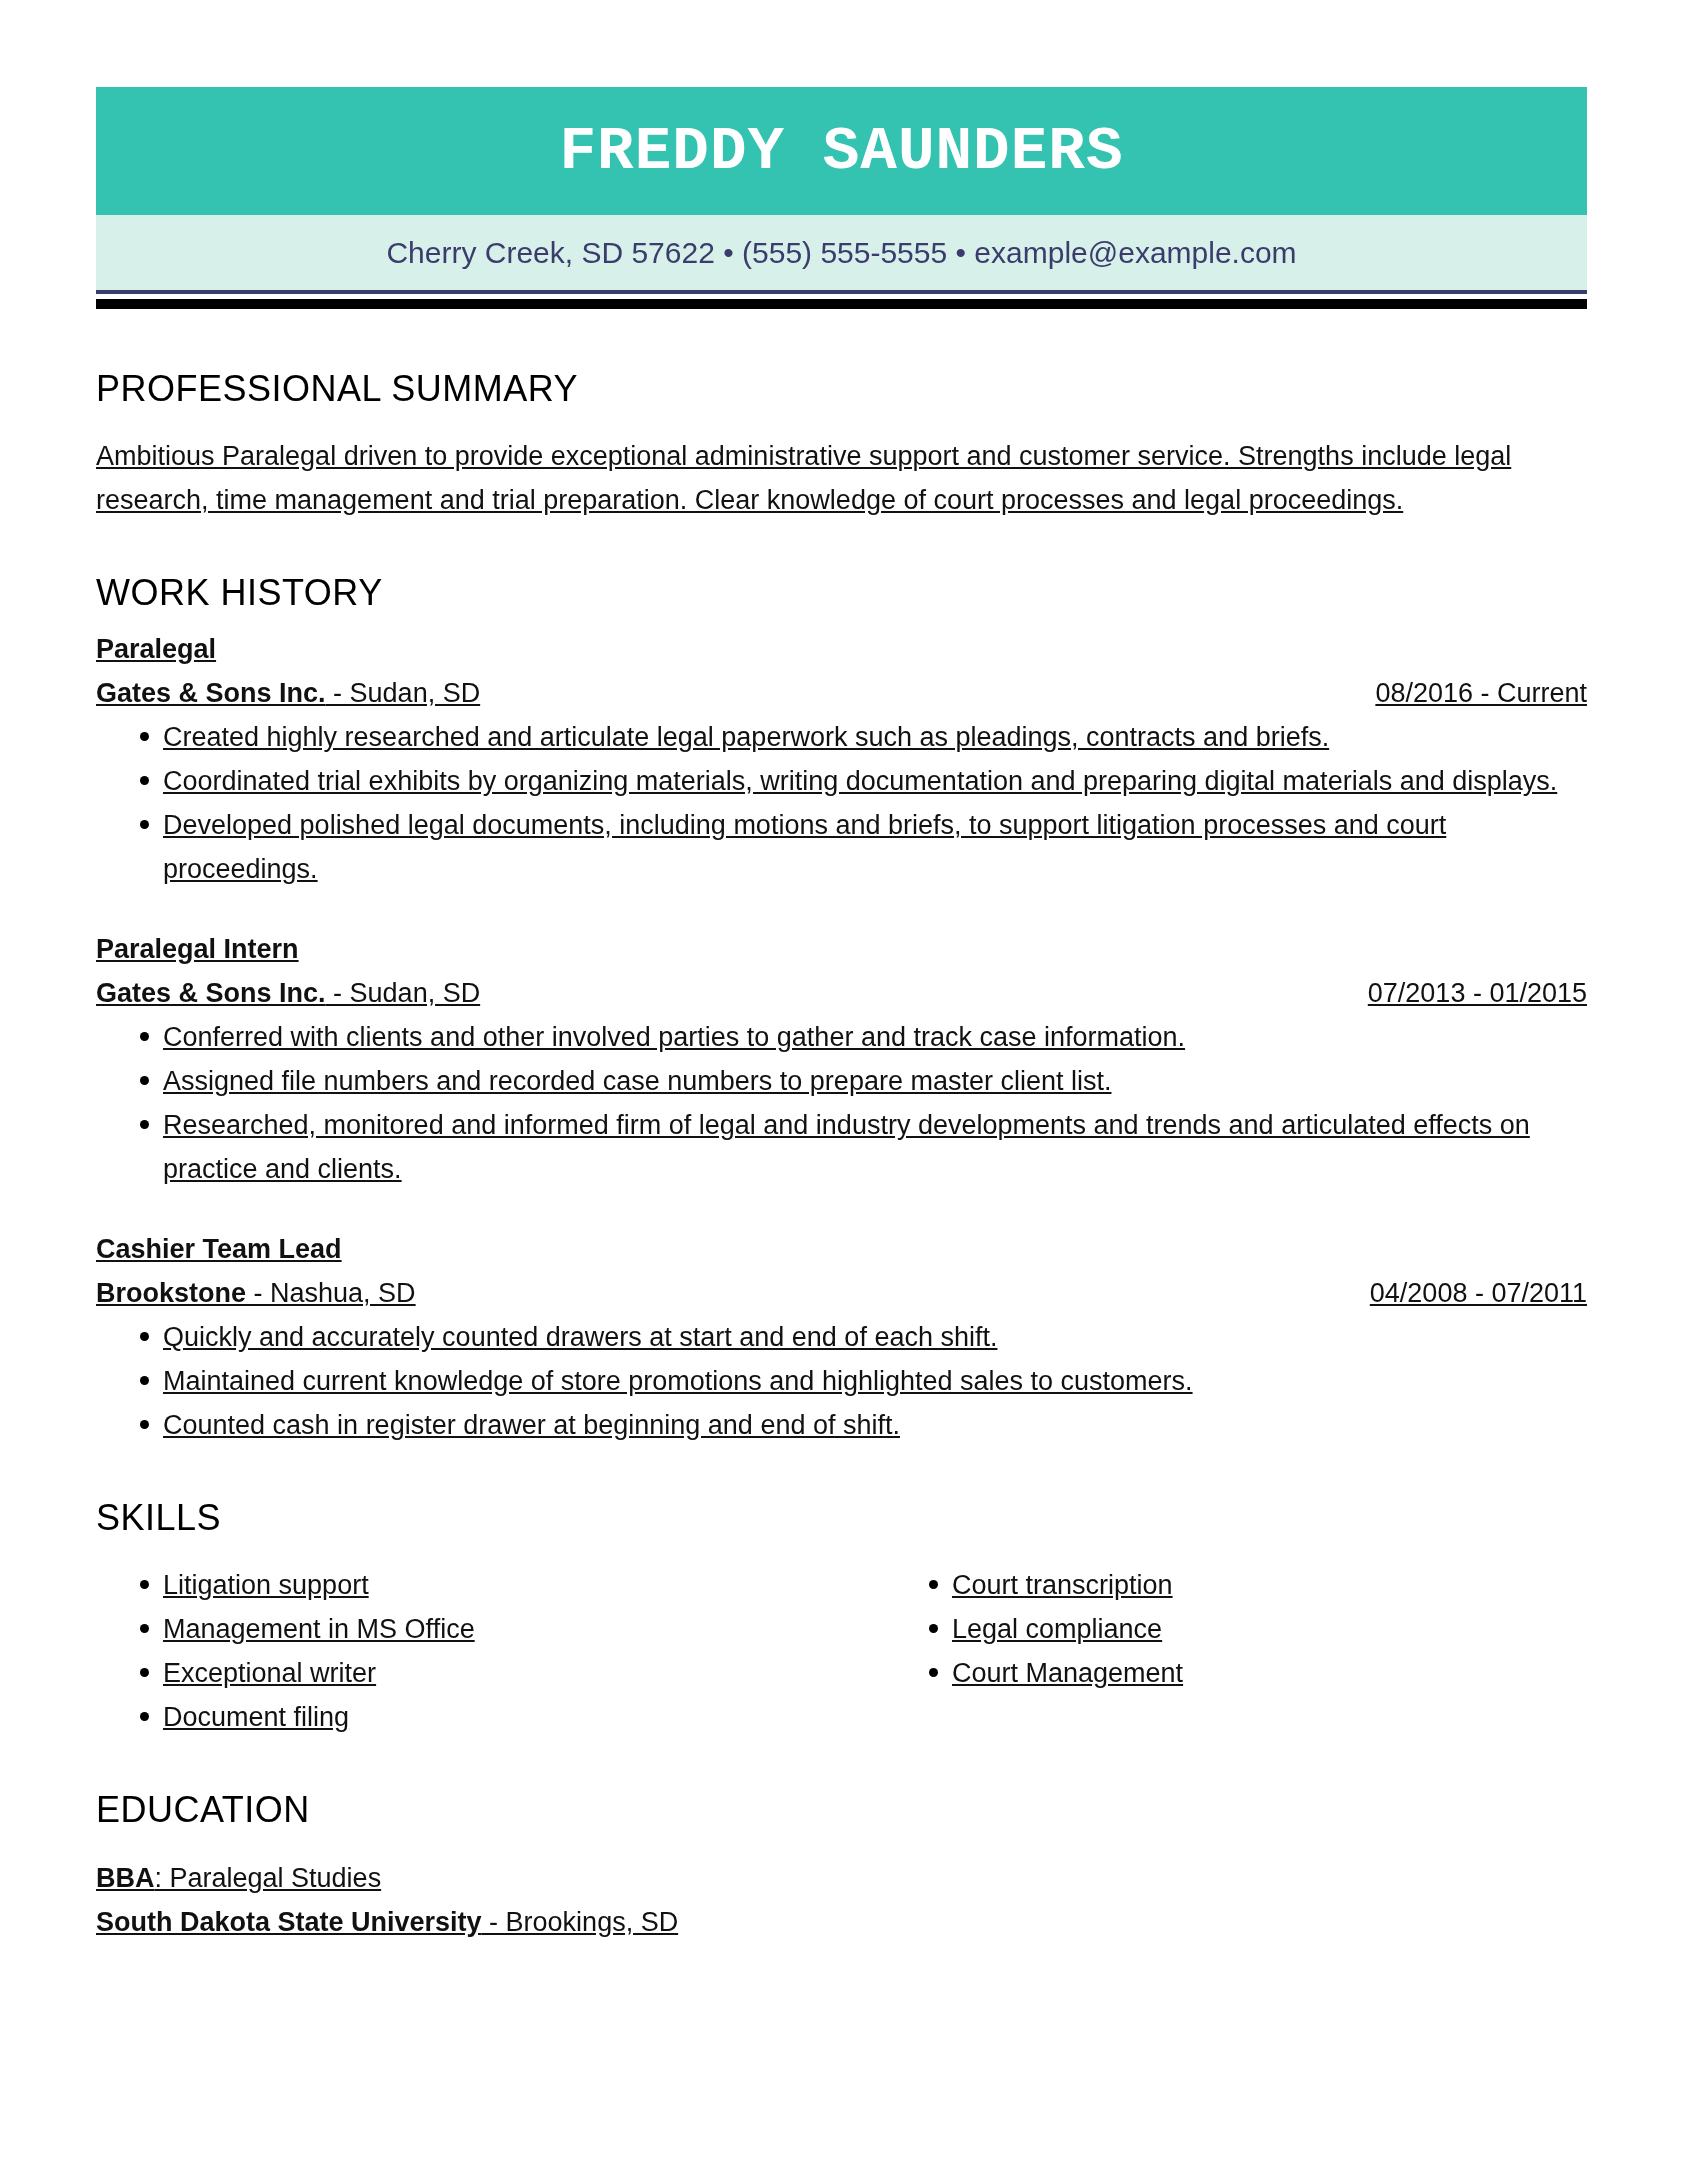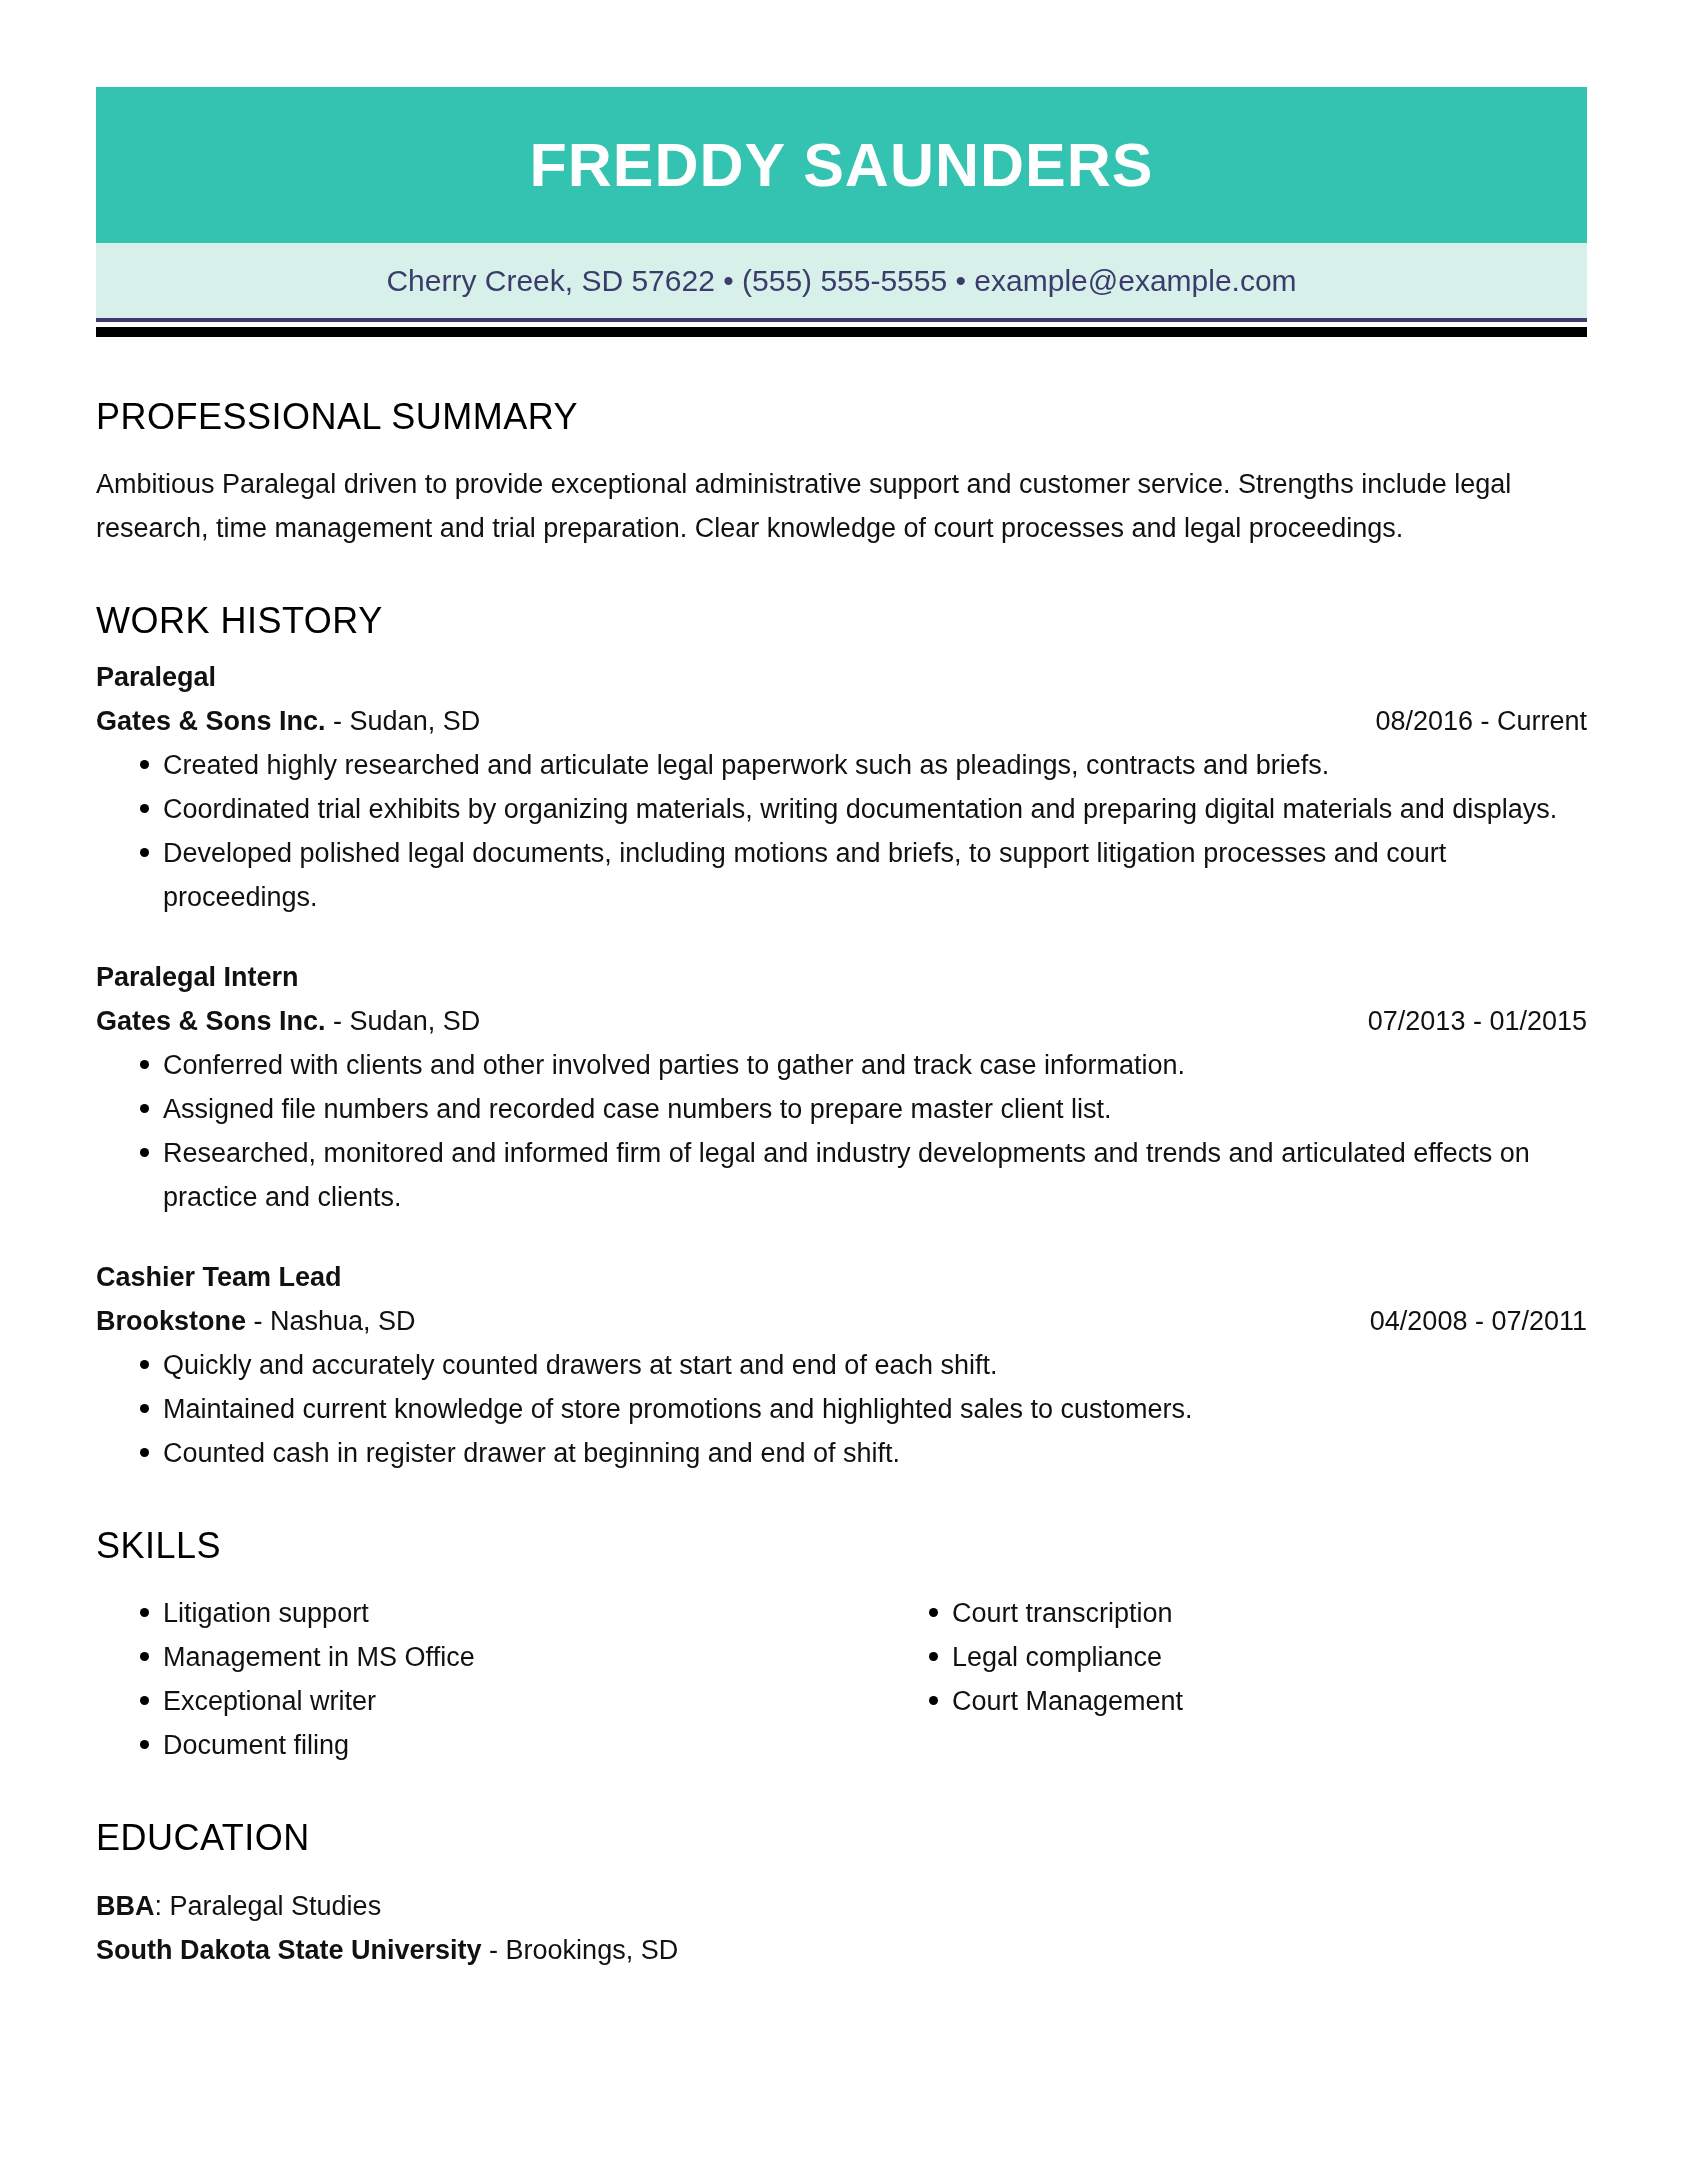--- a/index.html
+++ b/index.html
@@ -14,23 +14,23 @@
     width:1683px; height:2178px;
     background:#ffffff;
     font-family:"Liberation Sans", sans-serif;
     color:var(--ink);
     overflow:hidden;
   }
   .sheet{ padding:87px 96px 0 96px; }
 
   
   .band{
-    height:156px;
+    height:128px;
     background:var(--teal);
-    display:flex; align-items:center; justify-content:center;
+    display:flex; align-items:center; justify-content:center;font-family:Liberation Mono, monospace;
   }
   .band h1{
     margin:0;
     color:#ffffff;
     font-size:61px;
     font-weight:700;
     letter-spacing:1px;
   }
   .contact{
     height:79px;
@@ -50,21 +50,21 @@
   h2.section{
     margin:50px 0 0 0;
     font-size:36px;
     font-weight:400;
     color:#000000;
     letter-spacing:0.5px;
     line-height:42px;
   }
   h2.section.first{ margin-top:59px; }
 
-  .body-text{ font-size:27px; line-height:44px; color:var(--ink); }
+  .body-text{ font-size:27px; line-height:44px; color:var(--ink);text-decoration:underline; }
 
   .summary{ margin:24px 0 0 0; }
 
   .job{ margin-top:36px; }
   .job.first{ margin-top:13px; }
   .job-title{ font-weight:700; }
   .job-meta{ display:flex; justify-content:space-between; }
   .co{ font-weight:700; }
 
   ul.bullets{

